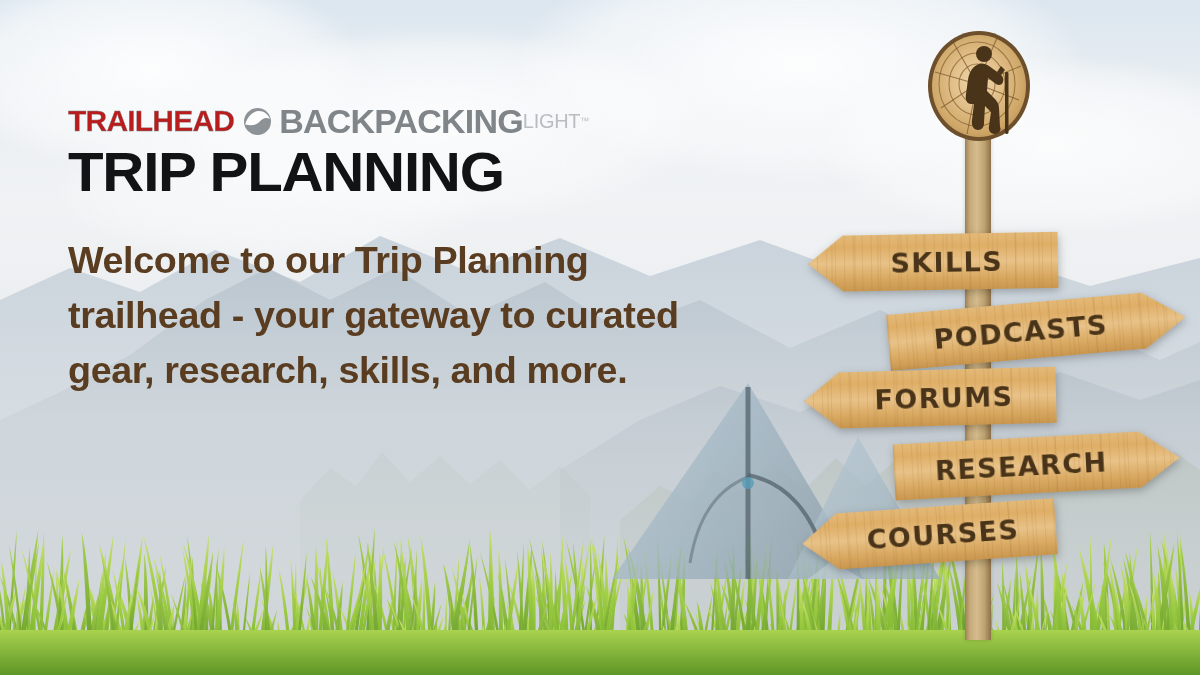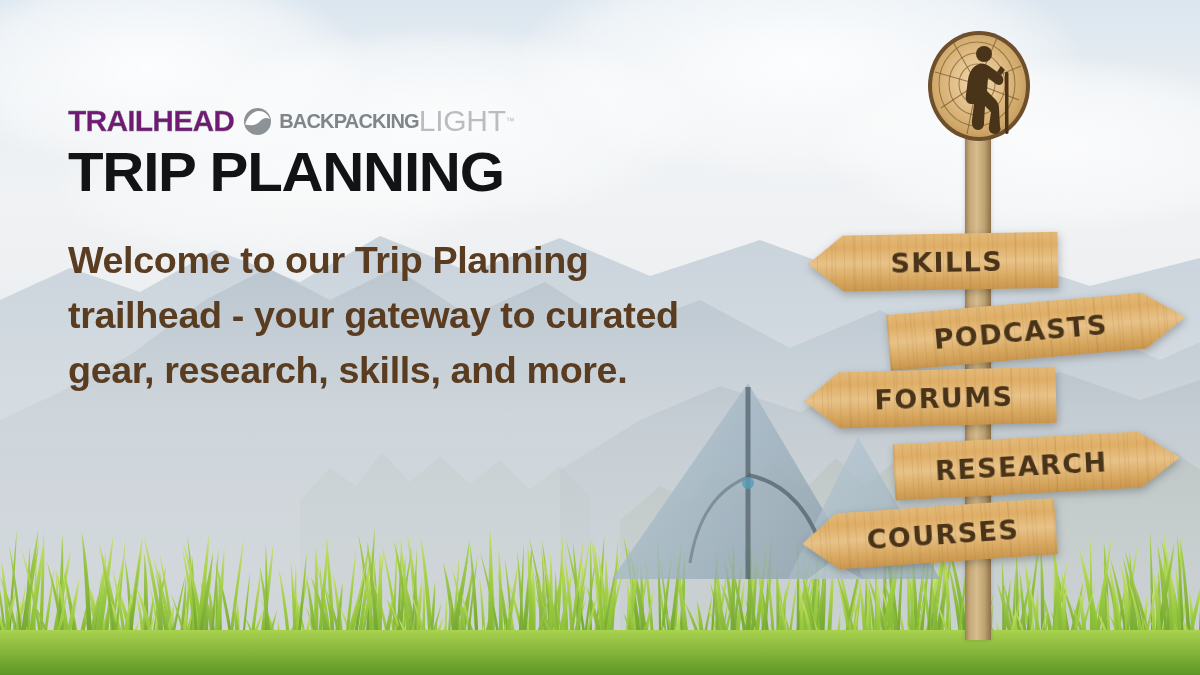--- a/index.html
+++ b/index.html
@@ -40,32 +40,32 @@
   }
   .grass{
     position:absolute;left:0;bottom:0;width:1200px;height:185px;
   }
 
   
   .textblock{position:absolute;left:68px;top:104px;width:720px;}
   .logo-row{display:flex;align-items:center;gap:0px;height:34px;margin-bottom:4px;}
   .logo-word{
     font-weight:bold;font-size:30px;letter-spacing:-0.8px;
-    color:#701a75;line-height:1;
+    color:#b91c1c;line-height:1;
     -webkit-text-stroke:0.3px #7f8589;
   }
   .logo-mark{
     width:29px;height:29px;margin:0 7px 0 9px;position:relative;flex:0 0 auto;
   }
   .logo-mark svg{display:block;}
   .logo-word2{
-    font-weight:bold;font-size:20px;letter-spacing:-0.8px;color:#7f8589;line-height:1;
+    font-weight:bold;font-size:34px;letter-spacing:-0.8px;color:#7f8589;line-height:1;
   }
   .logo-light{
-    font-weight:normal;font-size:30px;letter-spacing:-0.3px;color:#b9bdc0;line-height:1;
+    font-weight:normal;font-size:20px;letter-spacing:-0.3px;color:#b9bdc0;line-height:1;
   }
   .logo-tm{font-size:9px;color:#b9bdc0;vertical-align:super;font-weight:normal;}
 
   .headline{
     font-weight:bold;font-size:56px;line-height:1;letter-spacing:-1.2px;
     color:#111315;margin:6px 0 0 0;
     font-family:"Liberation Sans", sans-serif;
     transform:scaleX(1.04);transform-origin:left center;
   }
 

